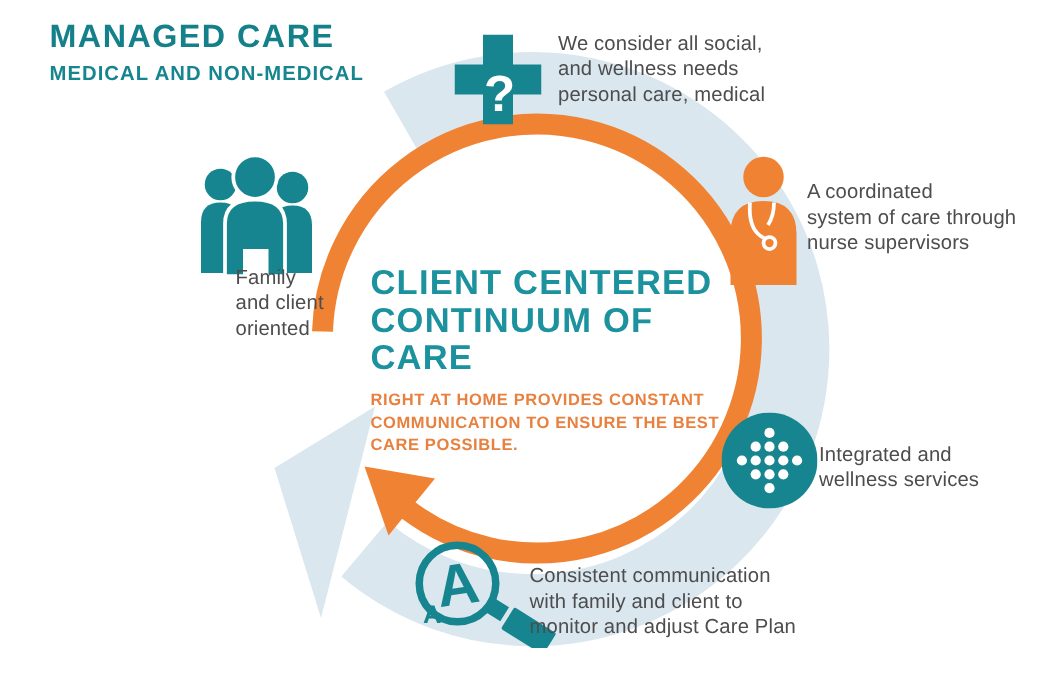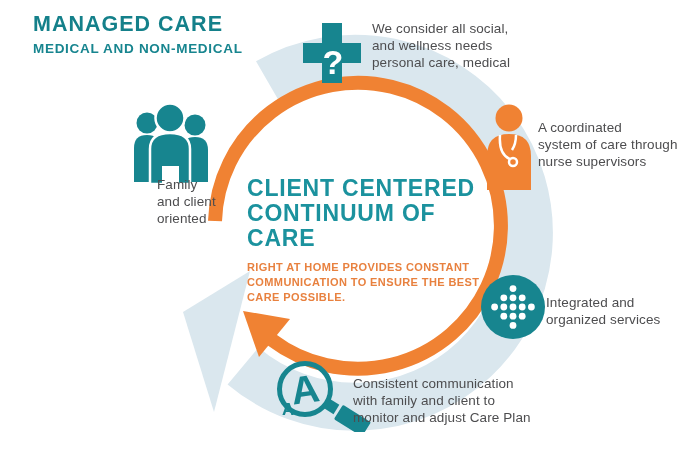--- a/index.html
+++ b/index.html
@@ -86,21 +86,21 @@
       <circle cx="41.2" cy="32" r="3.4"></circle>
         <circle cx="50.4" cy="32" r="3.4"></circle>
       <circle cx="22.8" cy="41.2" r="3.4"></circle>
         <circle cx="32" cy="41.2" r="3.4"></circle>
         <circle cx="41.2" cy="41.2" r="3.4"></circle>
       <circle cx="32" cy="50.4" r="3.4"></circle>
     </g>
   </svg>
   <div class="abs note n-dots">
     <div>Integrated and</div>
-    <div>organized services</div>
+    <div>wellness services</div>
   </div>
 
   <svg class="abs" style="left:268px;top:356px;" width="110" height="76" viewBox="0 0 110 76">
     <text x="14" y="59" font-family="Liberation Sans, sans-serif" font-size="17" font-weight="bold" fill="#17858F">A</text>
     <g transform="rotate(32 60 50)" fill="#17858F">
       <rect x="58" y="43" width="11" height="11"></rect>
       <rect x="72" y="41" width="33" height="17" rx="1.5"></rect>
     </g>
     <circle cx="37" cy="33" r="25.5" fill="none" stroke="#17858F" stroke-width="5"></circle>
     <text x="37" y="47" text-anchor="middle" font-family="Liberation Sans, sans-serif" font-size="39" font-weight="bold" fill="#17858F" transform="rotate(-8 37 33)">A</text>

